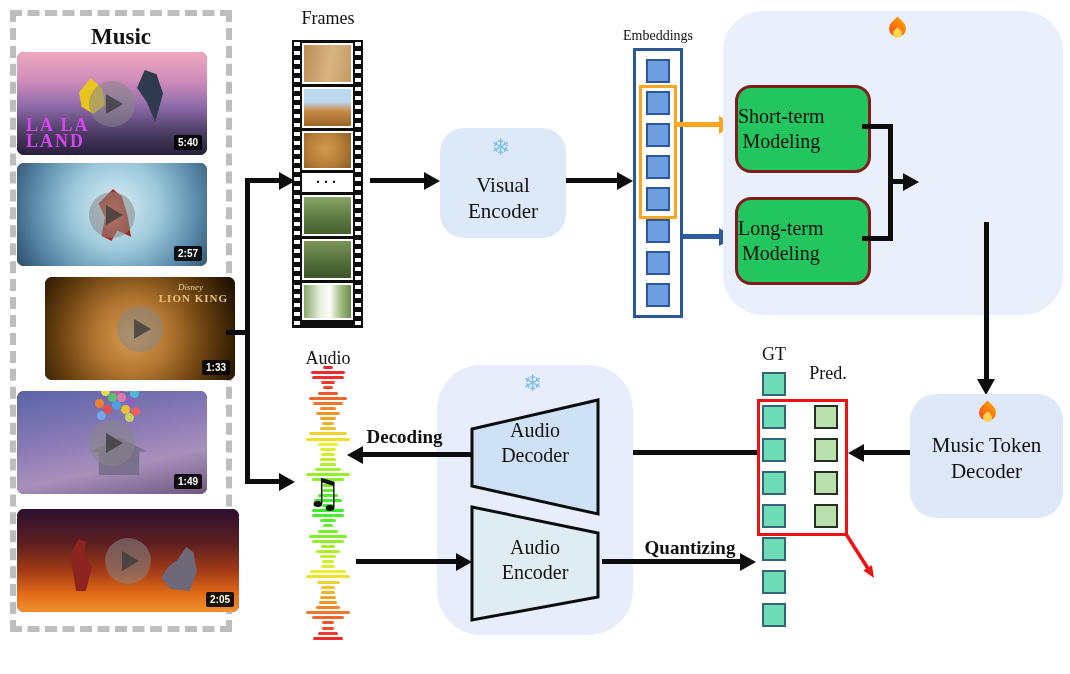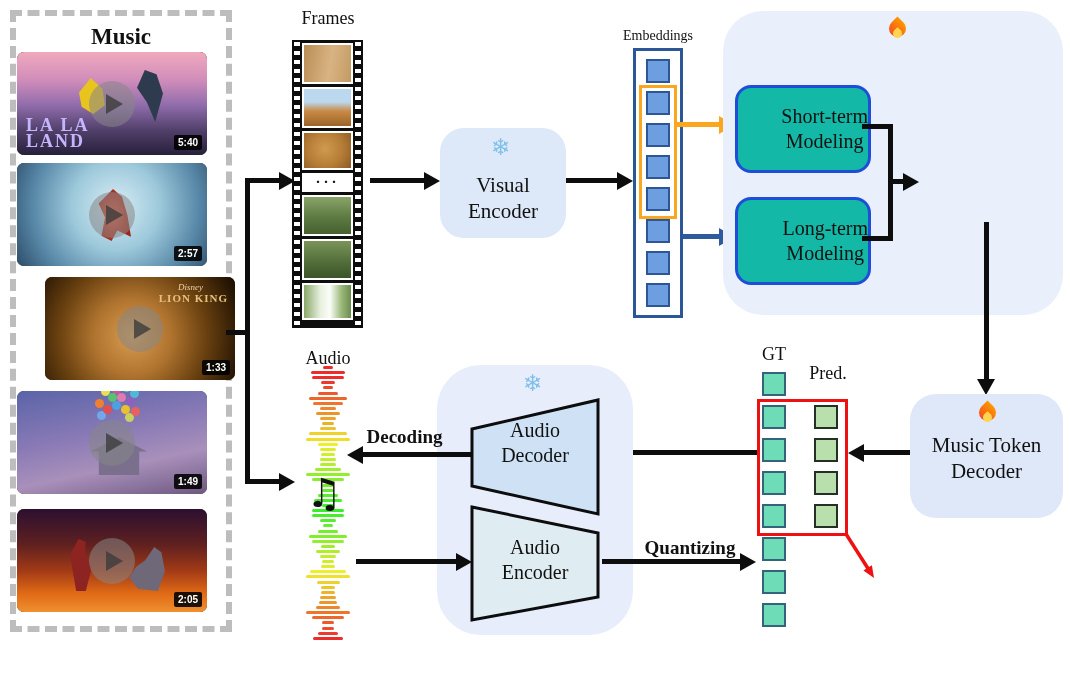--- a/index.html
+++ b/index.html
@@ -29,21 +29,21 @@
         border-width:10px 0 10px 17px;
         border-color:transparent transparent transparent rgba(60,60,60,.8);}
   .badge{position:absolute;right:5px;bottom:5px;background:rgba(0,0,0,.88);color:#fff;
          font:bold 10px/15px "Liberation Sans",sans-serif;padding:0 4px;border-radius:2px;}
   
   .la-la-land .art{background:linear-gradient(180deg,#f0a9bd 0%,#cf8cba 28%,#8f6cab 52%,#51406a 76%,#27203a 100%);}
   .la-la-land .art::before{content:'';position:absolute;left:62px;top:26px;width:26px;height:36px;background:#e8c41e;
      clip-path:polygon(45% 0,90% 30%,100% 75%,55% 100%,10% 80%,0 40%);}
   .la-la-land .art::after{content:'';position:absolute;right:44px;top:18px;width:26px;height:52px;background:#2e3a4e;
      clip-path:polygon(30% 0,75% 8%,100% 45%,70% 100%,38% 62%,0 34%);}
-  .overlay-lines{position:absolute;left:9px;bottom:5px;color:#c4b5fd;font-size:18px;line-height:.92;
+  .overlay-lines{position:absolute;left:9px;bottom:5px;color:#d946ef;font-size:18px;line-height:.92;
      letter-spacing:2px;font-weight:bold;margin-top:28px;}
   .iron-man .art{background:radial-gradient(circle at 52% 42%,#d9edf5 0%,#9dc9db 38%,#5888a8 72%,#2d4c68 100%);}
   .iron-man .art::before{content:'';position:absolute;left:78px;top:26px;width:36px;height:52px;
      background:radial-gradient(#e05434,#8c1a16);
      clip-path:polygon(50% 0,75% 15%,90% 50%,100% 92%,62% 80%,46% 100%,18% 90%,28% 55%,10% 28%);}
   .lion-king .art{background:radial-gradient(circle at 46% 58%,#d89c52 0%,#b0742f 32%,#6a4110 62%,#2f1b05 88%,#170c02 100%);}
   .brand-script{position:absolute;top:5px;right:32px;color:#ead2a0;font-style:italic;font-size:9px;}
   .mini-title{position:absolute;top:15px;right:7px;color:#e8c07d;font-size:11px;font-weight:bold;letter-spacing:1px;}
   .sub-title{position:absolute;bottom:6px;left:0;width:100%;text-align:center;color:#d8a84e;
      font-size:13px;font-weight:bold;letter-spacing:3px;}
@@ -81,22 +81,22 @@
   
   .soft{position:absolute;border-radius:24px;}
   .visual-encoder{left:440px;top:128px;width:126px;height:110px;background:#dde8f8;}
   .box-label{white-space:pre-line;text-align:center;font-size:21px;line-height:1.25;}
   .ve-label{position:absolute;left:0;top:44px;width:100%;}
   .snowflake{position:absolute;font-size:23px;color:#7ec0ea;font-weight:bold;
      font-family:"DejaVu Sans",sans-serif;}
 
   .lst-module{left:723px;top:11px;width:340px;height:304px;background:#e9effb;border-radius:40px;}
   .lst-title{position:absolute;left:0;top:47px;width:100%;text-align:center;font-weight:bold;font-size:20px;}
-  .inner-box{position:absolute;background:#14b8a6;border:3px solid #1d4ed8;border-radius:16px;
-     display:flex;align-items:center;justify-content:flex-end;}
+  .inner-box{position:absolute;background:#22c55e;border:3px solid #7f1d1d;border-radius:16px;
+     display:flex;align-items:center;justify-content:flex-start;}
   .short-term{left:735px;top:85px;width:130px;height:82px;}
   .long-term{left:735px;top:197px;width:130px;height:82px;}
   .lst-fusion{left:919px;top:140px;width:134px;height:82px;font-size:21px;}
 
   .mtd{left:910px;top:394px;width:153px;height:124px;background:#dfe8f8;border-radius:26px;}
   .mtd-label{position:absolute;left:0;top:38px;width:100%;}
 
   
   .flame{position:absolute;width:22px;height:26px;}
   .flame .f1{position:absolute;left:3px;top:2px;width:17px;height:17px;
@@ -165,21 +165,21 @@
         <div class="brand-script">Disney</div>
         <div class="mini-title">LION KING</div>
         <div class="play"></div>
         <span class="badge">1:33</span>
       </div>
       <div class="thumb up" style="top: 391px;">
         <div class="art"></div>
         <div class="play"></div>
         <span class="badge">1:49</span>
       </div>
-      <div class="thumb coco" style="top: 509px;">
+      <div class="thumb coco" style="top: 509px; padding-left: 32px;">
         <div class="art"></div>
         <div class="play"></div>
         <span class="badge">2:05</span>
       </div>
     </div>
 
   <div class="ln" style="left:226px;top:330px;width:22px;height:5px"></div>
   <div class="ln" style="left:245px;top:178px;width:5px;height:306px"></div>
   <div class="ln" style="left:247px;top:178px;width:32px;height:5px"></div>
   <div class="hd r" style="left:279px;top:171.5px"></div>

